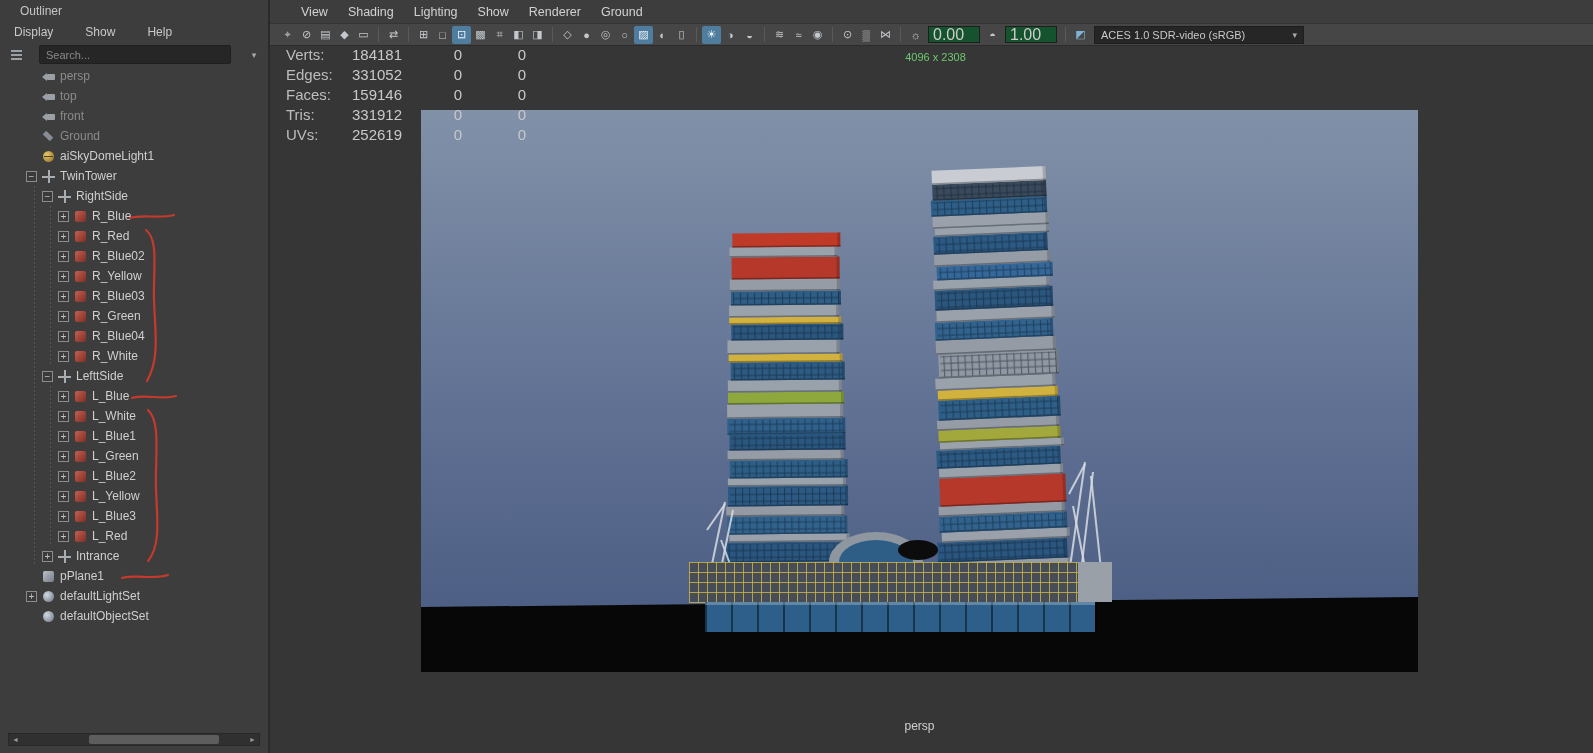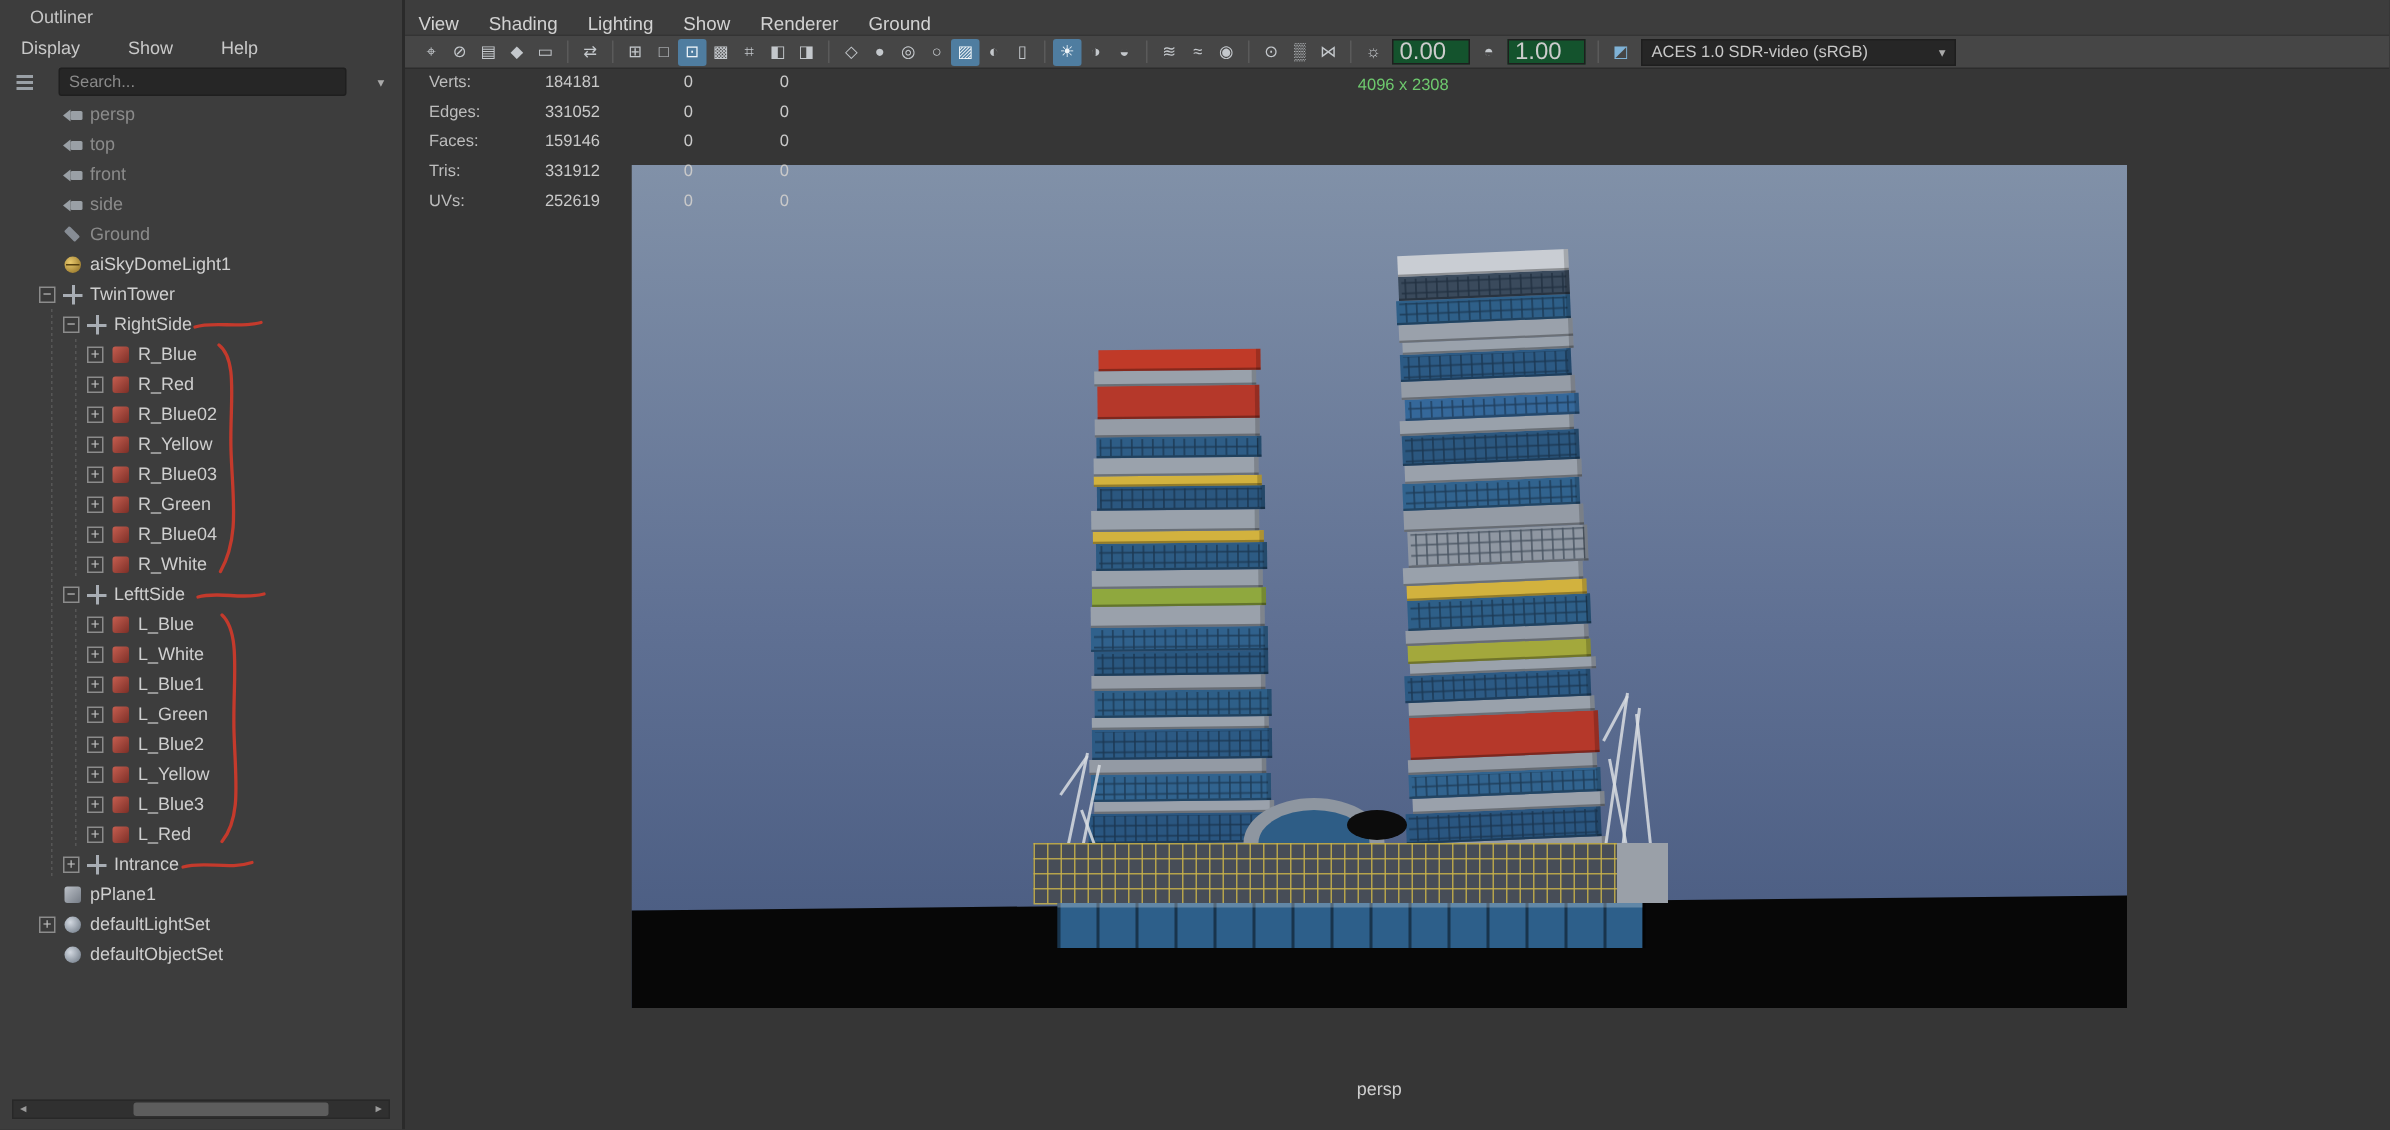--- a/index.html
+++ b/index.html
@@ -52,36 +52,36 @@
   .anno-svg{position:absolute;left:0;top:0;width:270px;height:753px;pointer-events:none;z-index:6}
 
   .scrollbar-h{position:absolute;left:8px;right:8px;bottom:7px;height:13px;background:#303030;
         border:1px solid #282828;display:flex;align-items:center;box-sizing:border-box}
   .sb-arrow{width:13px;text-align:center;font-size:7px;color:#9a9a9a;flex:none;line-height:11px}
   .sb-track{flex:1;position:relative;height:100%}
   .sb-thumb{position:absolute;left:30%;width:58%;top:1px;bottom:1px;background:#5d5d5d;border-radius:2px}
 
   
   .viewport{position:absolute;left:270px;top:0;right:0;height:753px;background:#363636}
-  .v-menubar{display:flex;gap:2px;height:23px;align-items:flex-end;padding-left:0;font-size:12.5px;
+  .v-menubar{display:flex;gap:2px;height:23px;align-items:center;padding-left:22px;font-size:12.5px;
         color:#d2d2d2;background:#3d3d3d}
   .v-menubar .menu-item{padding:0 9px}
   .v-toolbar{display:flex;align-items:center;height:21px;background:#464646;border-top:1px solid #343434;
         border-bottom:1px solid #2c2c2c;padding-left:8px}
   .tbi{width:19px;height:18px;display:flex;align-items:center;justify-content:center;font-size:11px;
         color:#c4c8cc;flex:none}
   .tbi.active{background:#4f7da0;border-radius:2px;color:#eef4f8}
   .tbsep{width:1px;height:15px;background:#5a5a5a;margin:0 5px;flex:none}
   .tbfield{width:42px;height:15px;background:#14532d;border:1px solid #1e1e1e;font-size:16px;color:#ccc;
         display:flex;align-items:center;padding:0 4px;margin:0 3px;flex:none}
   .tbselect{width:196px;height:16px;background:#262626;border:1px solid #1e1e1e;font-size:11px;color:#c8c8c8;
         display:flex;align-items:center;justify-content:space-between;padding:0 6px;margin-left:4px;flex:none}
   .cm-icon{color:#7fb2d6}
 
-  .hud{position:absolute;left:16px;top:45px;font-size:11px;color:#bdbdbd;z-index:3}
+  .hud{position:absolute;left:16px;top:45px;font-size:15px;color:#bdbdbd;z-index:3}
   .hud-row{display:flex;height:19.8px;align-items:center}
   .hud-label{width:66px}
   .hud-val{width:48px;text-align:right;color:#c9c9c9}
   .hud-a{width:62px;text-align:right;color:#c9c9c9}
   .hud-b{width:64px;text-align:right;color:#c9c9c9}
 
   .res-label{position:absolute;top:51px;left:167px;width:997px;text-align:center;font-size:11px;color:#6ec96e}
   .render{position:absolute;left:151px;top:110px;width:997px;height:562px}
   .cam-label{position:absolute;top:719px;left:151px;width:997px;text-align:center;font-size:12px;color:#cfcfcf}
 </style>
@@ -108,25 +108,20 @@
       </div>
       <div class="trow">
         <span class="toggle empty"></span>
         <span class="ic ic-camera"></span>
         <span class="tlabel dim">top</span>
       </div>
       <div class="trow">
         <span class="toggle empty"></span>
         <span class="ic ic-camera"></span>
         <span class="tlabel dim">front</span>
-      </div>
-      <div class="trow">
-        <span class="toggle empty"></span>
-        <span class="ic ic-camera"></span>
-        <span class="tlabel dim">side</span>
       </div>
       <div class="trow">
         <span class="toggle empty"></span>
         <span class="ic ic-ground"></span>
         <span class="tlabel dim">Ground</span>
       </div>
       <div class="trow">
         <span class="toggle empty"></span>
         <span class="ic ic-skydome"></span>
         <span class="tlabel">aiSkyDomeLight1</span>

